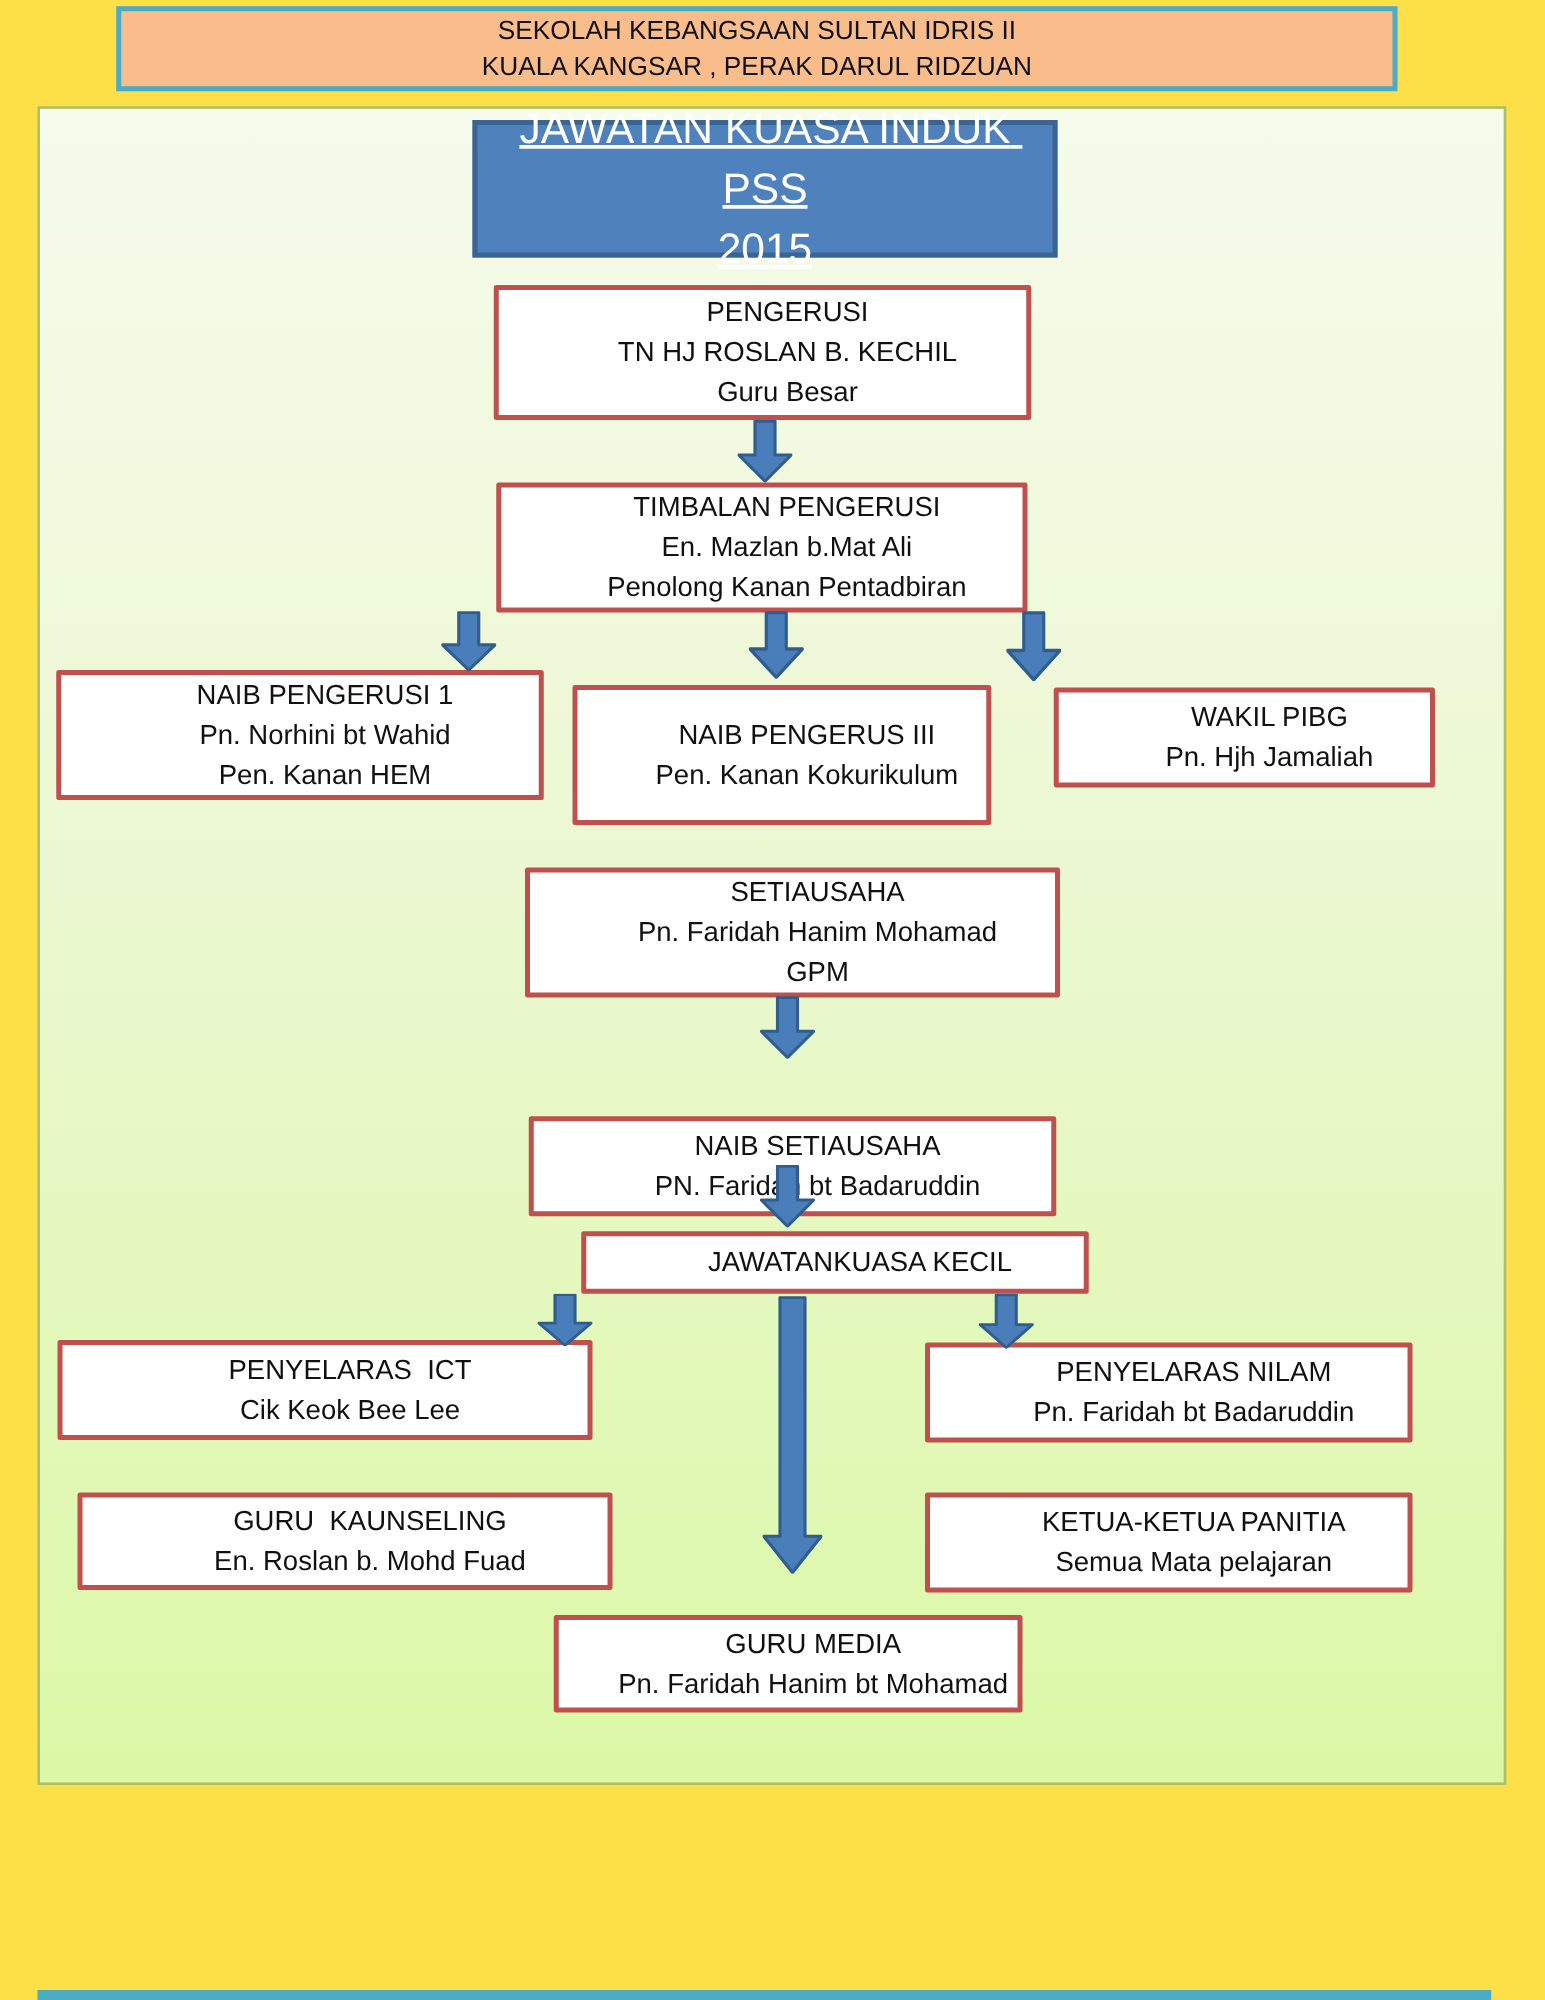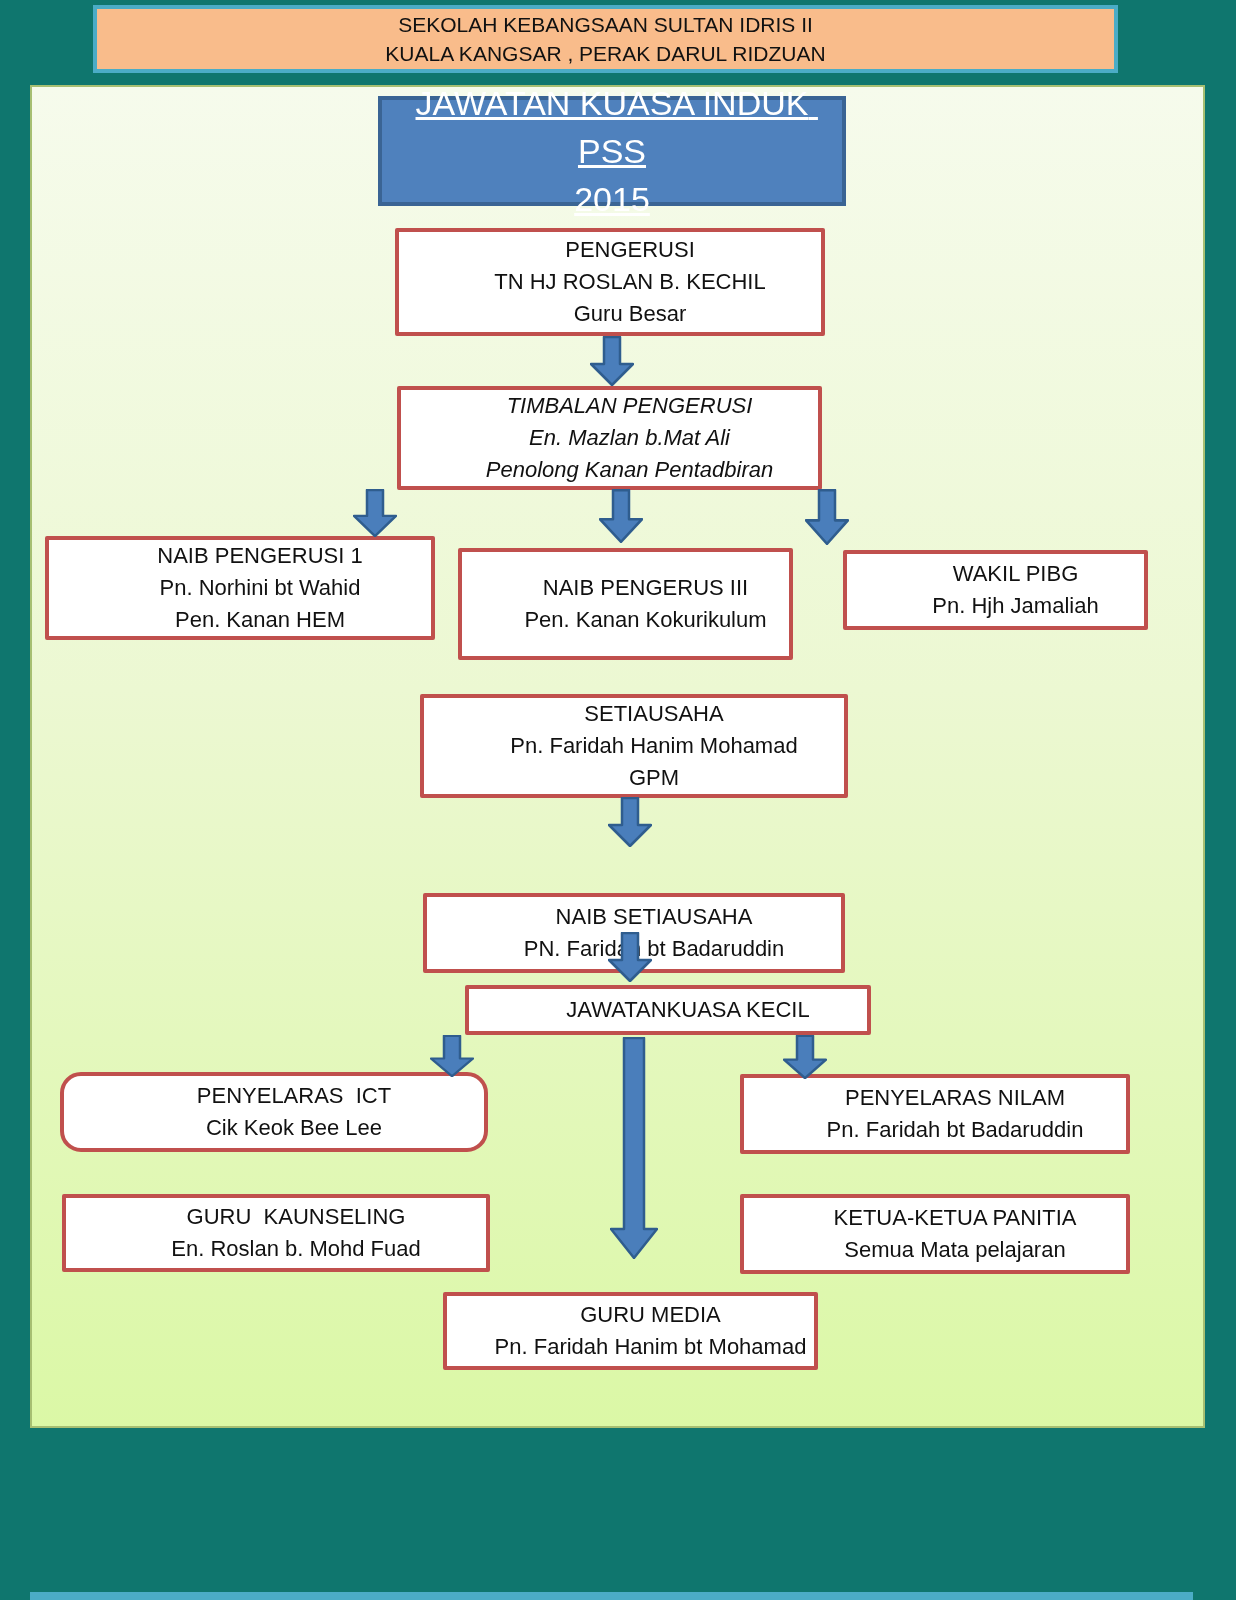--- a/index.html
+++ b/index.html
@@ -1,18 +1,18 @@
 <!DOCTYPE html>
 <html><head>
 <meta charset="utf-8">
 <style>
   html,body { margin:0; padding:0; background:#ffffff; }
   .canvas {
     position:relative; width:1236px; height:1600px;
-    background:#0f766e; overflow:hidden;
+    background:#fde047; overflow:hidden;
     font-family:"Liberation Sans", sans-serif; color:#111111;
   }
   .school-header {
     position:absolute; left:93px; top:5px; width:1025px; height:68px;
     box-sizing:border-box;
     background:#f9bc8b; border:4px solid #4bacc6;
     display:flex; flex-direction:column; align-items:center; justify-content:center;
     font-size:21px; line-height:29px; text-align:center;
   }
   .panel {
@@ -41,28 +41,28 @@
   .line { white-space:pre-wrap; }
   .arrow { position:absolute; z-index:3; }
   .arrow svg { display:block; width:100%; height:100%; }
   .arrow polygon { fill:#4a7ebb; stroke:#2f5d8e; stroke-width:2.5; stroke-linejoin:round; }
   .bottom-edge {
     position:absolute; left:30px; top:1592px; width:1163px; height:8px;
     background:#4bacc6;
   }
   
   #n-pengerusi   { left:395px; top:228px; width:430px; height:108px; }
-  #n-timbalan    { left:397px; top:386px; width:425px; height:104px;font-style:italic; }
+  #n-timbalan    { left:397px; top:386px; width:425px; height:104px; }
   #n-naib1       { left:45px;  top:536px; width:390px; height:104px; }
   #n-naib3       { left:458px; top:548px; width:335px; height:112px; }
   #n-wakil       { left:843px; top:550px; width:305px; height:80px; }
   #n-setiausaha  { left:420px; top:694px; width:428px; height:104px; }
   #n-naibsu      { left:423px; top:852px; width:422px; height:80px;margin-top:41px; }
   #n-jk          { left:428px; top:985px; width:406px; height:50px;margin-left:37px; }
-  #n-ict         { left:60px;  top:1072px; width:428px; height:80px;border-radius:21px; }
+  #n-ict         { left:46px;  top:1072px; width:428px; height:80px; }
   #n-nilam       { left:740px; top:1074px; width:390px; height:80px; }
   #n-kaunseling  { left:62px;  top:1194px; width:428px; height:78px; }
   #n-panitia     { left:740px; top:1194px; width:390px; height:80px; }
   #n-gurumedia   { left:443px; top:1292px; width:375px; height:78px; }
   
   #a-1  { left:590px; top:336px; width:44px; height:50px; }
   #a-2a { left:353px; top:489px; width:44px; height:48px; }
   #a-2b { left:599px; top:489px; width:44px; height:54px; }
   #a-2c { left:805px; top:489px; width:44px; height:56px; }
   #a-3  { left:608px; top:797px; width:44px; height:50px; }

